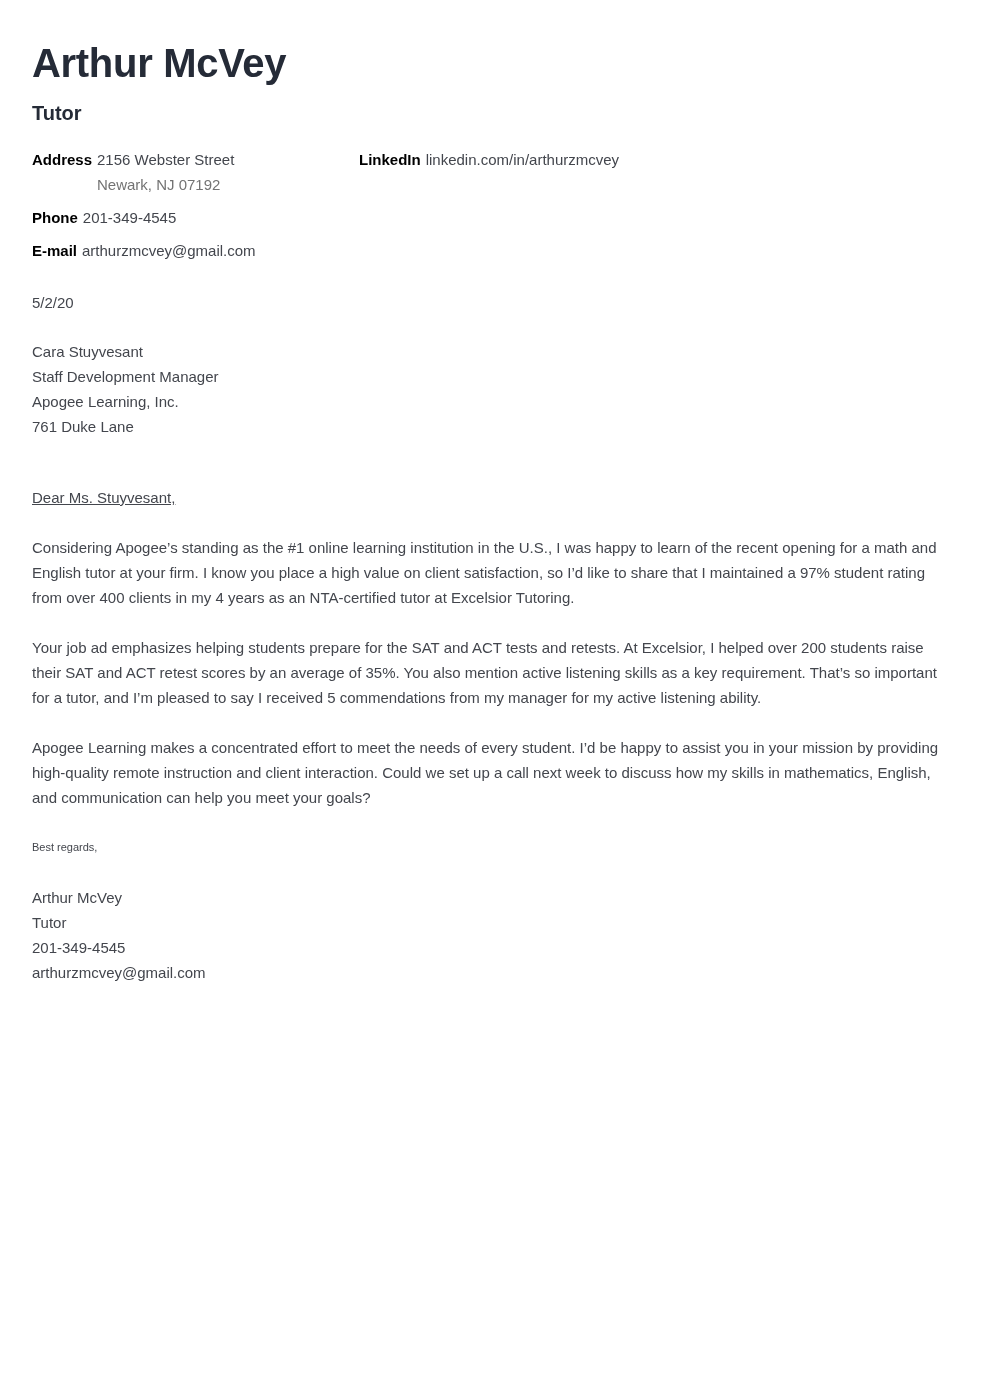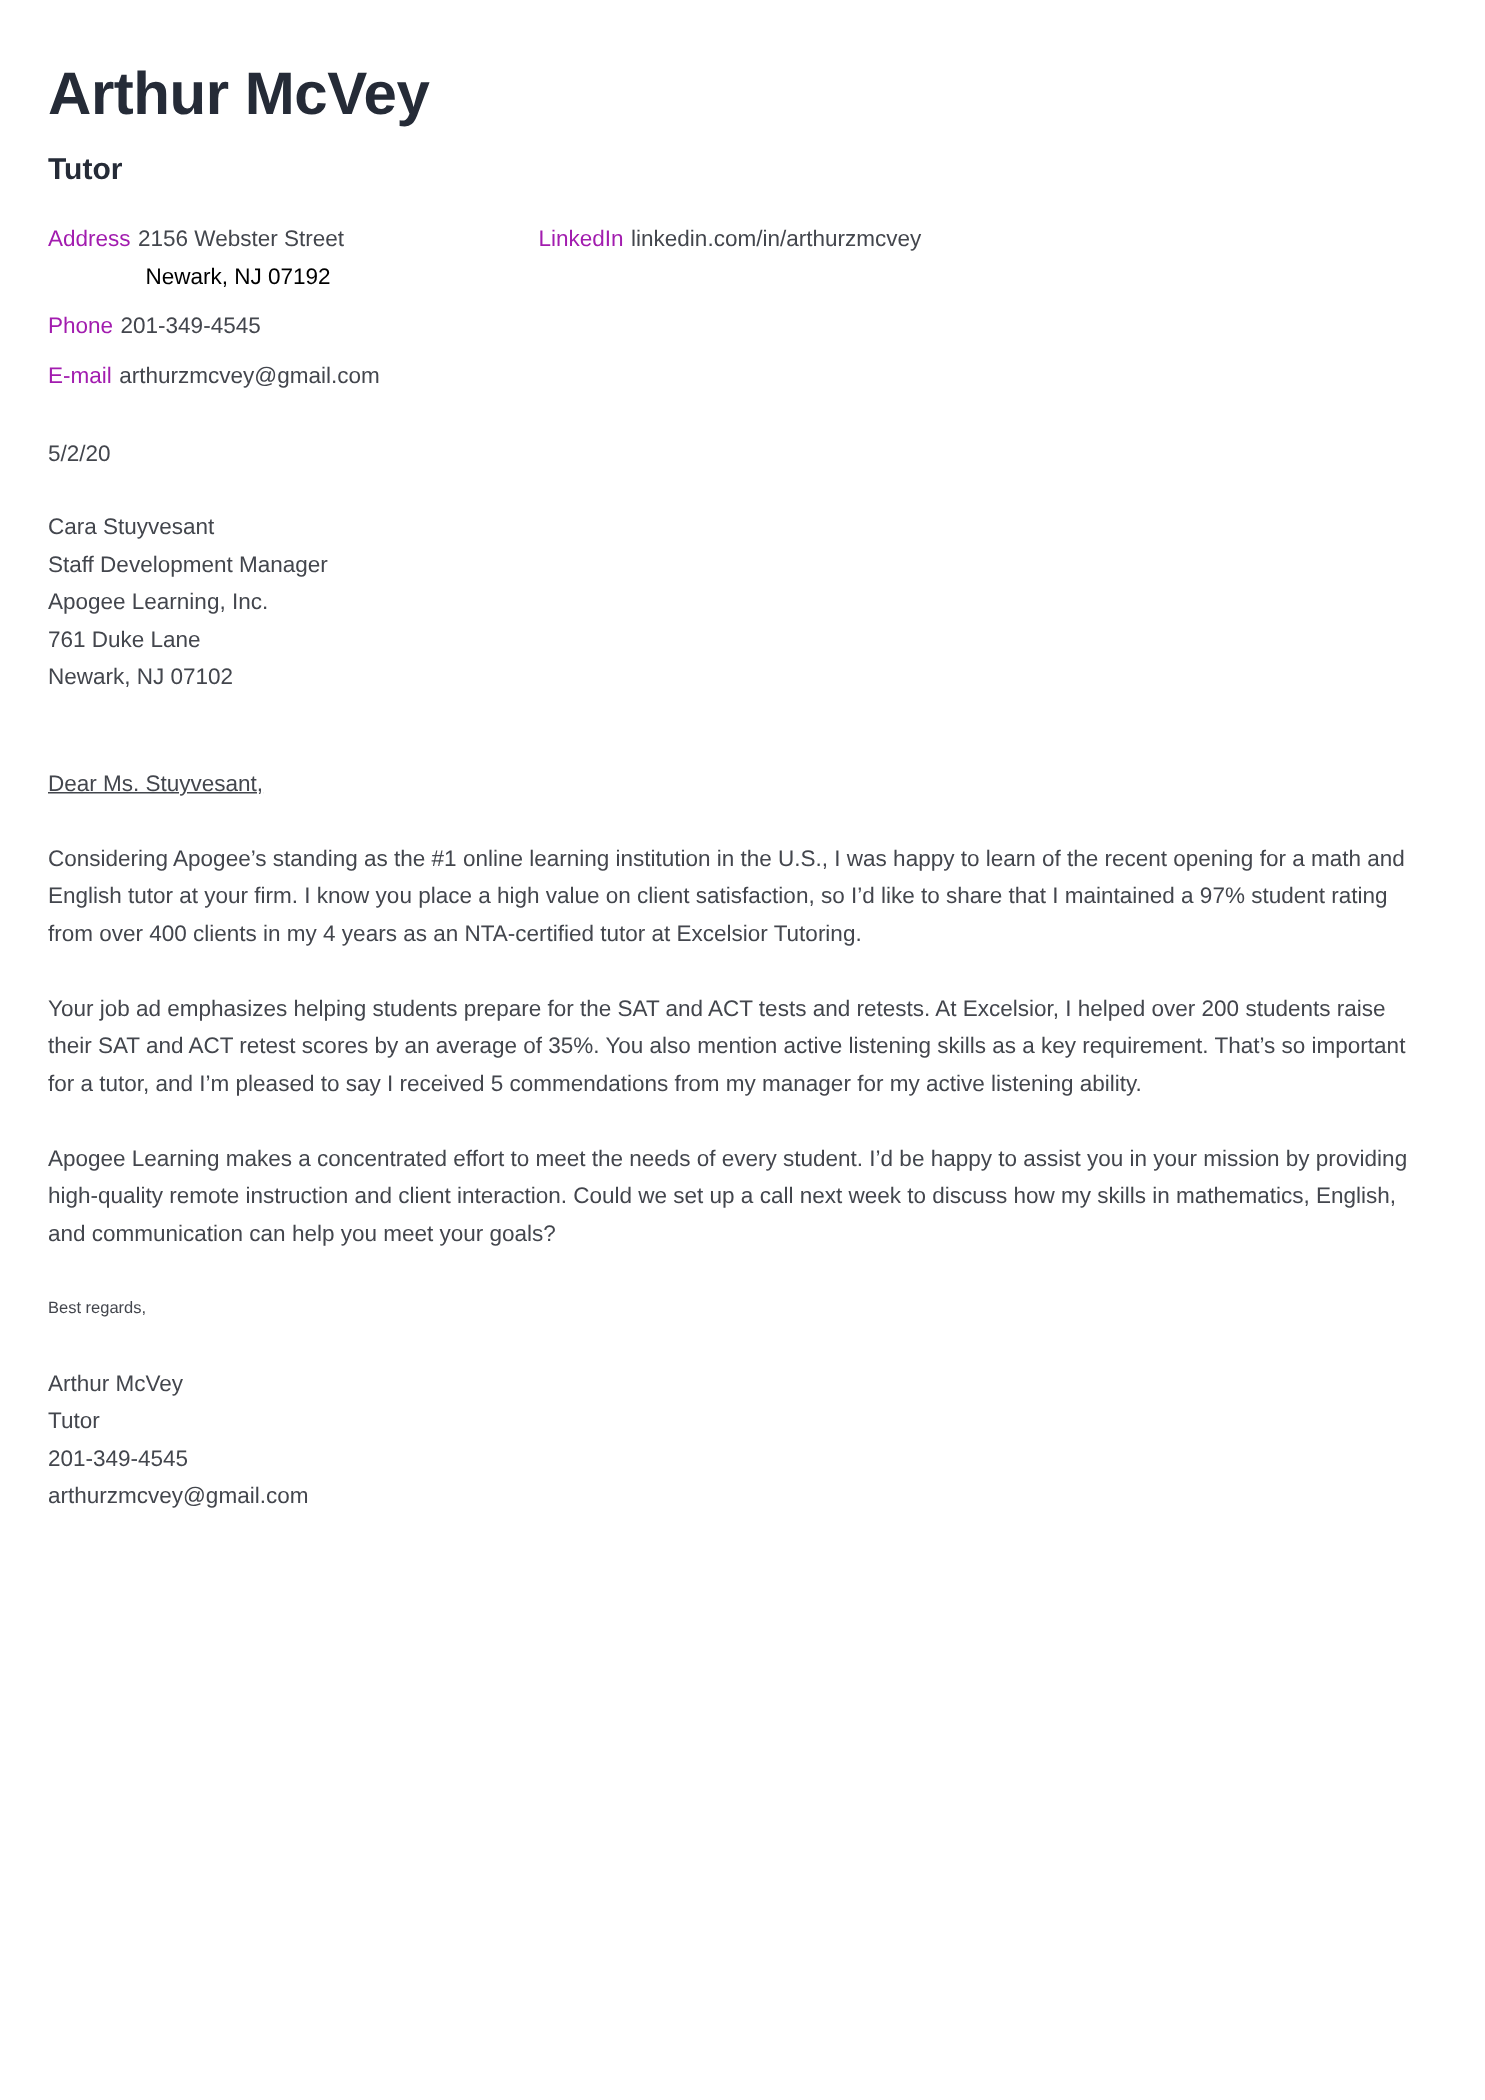--- a/index.html
+++ b/index.html
@@ -59,32 +59,32 @@
 
   .contact-row {
     margin-bottom: 13px;
     color: #43464d;
     font-size: 15px;
     line-height: 20px;
   }
   .contact-row:last-child { margin-bottom: 0; }
 
   .contact-label {
-    font-weight: normal;
-    color: #a21caf;
+    font-weight: bold;
+    color: #000000;
     margin-right: 5px;
   }
   .contact-value {
     color: #43464d;
   }
   .contact-value-sub {
     display: block;
     margin-left: 65px;
     margin-top: 5px;
-    color: #000000;
+    color: #737373;
   }
 
   
   .date-line {
     margin-top: 32px;
     font-size: 15px;
     line-height: 20px;
     color: #43464d;
   }
 
@@ -172,21 +172,20 @@
 
   </div>
 
   <div class="date-line">5/2/20</div>
 
   <div class="recipient-block">
     <div>Cara Stuyvesant</div>
     <div>Staff Development Manager</div>
     <div>Apogee Learning, Inc.</div>
     <div>761 Duke Lane</div>
-    <div>Newark, NJ 07102</div>
   </div>
 
   <div class="salutation">Dear Ms. Stuyvesant,</div>
 
   <div class="body-copy">
     <p class="body-paragraph">Considering Apogee’s standing as the #1 online learning institution in the U.S., I was happy to learn of the recent opening for a math and English tutor at your firm. I know you place a high value on client satisfaction, so I’d like to share that I maintained a 97% student rating from over 400 clients in my 4 years as an NTA-certified tutor at Excelsior Tutoring.</p>
     <p class="body-paragraph">Your job ad emphasizes helping students prepare for the SAT and ACT tests and retests. At Excelsior, I helped over 200 students raise their SAT and ACT retest scores by an average of 35%. You also mention active listening skills as a key requirement. That’s so important for a tutor, and I’m pleased to say I received 5 commendations from my manager for my active listening ability.</p>
     <p class="body-paragraph">Apogee Learning makes a concentrated effort to meet the needs of every student. I’d be happy to assist you in your mission by providing high-quality remote instruction and client interaction. Could we set up a call next week to discuss how my skills in mathematics, English, and communication can help you meet your goals?</p>
   </div>
 

